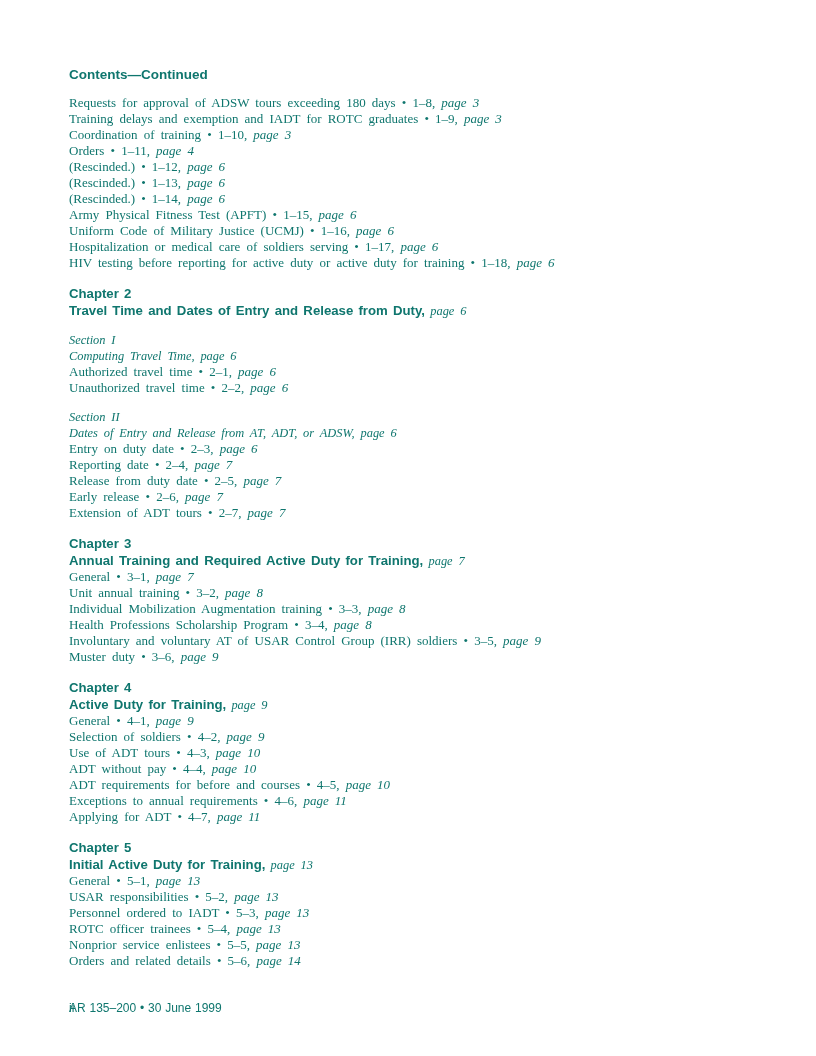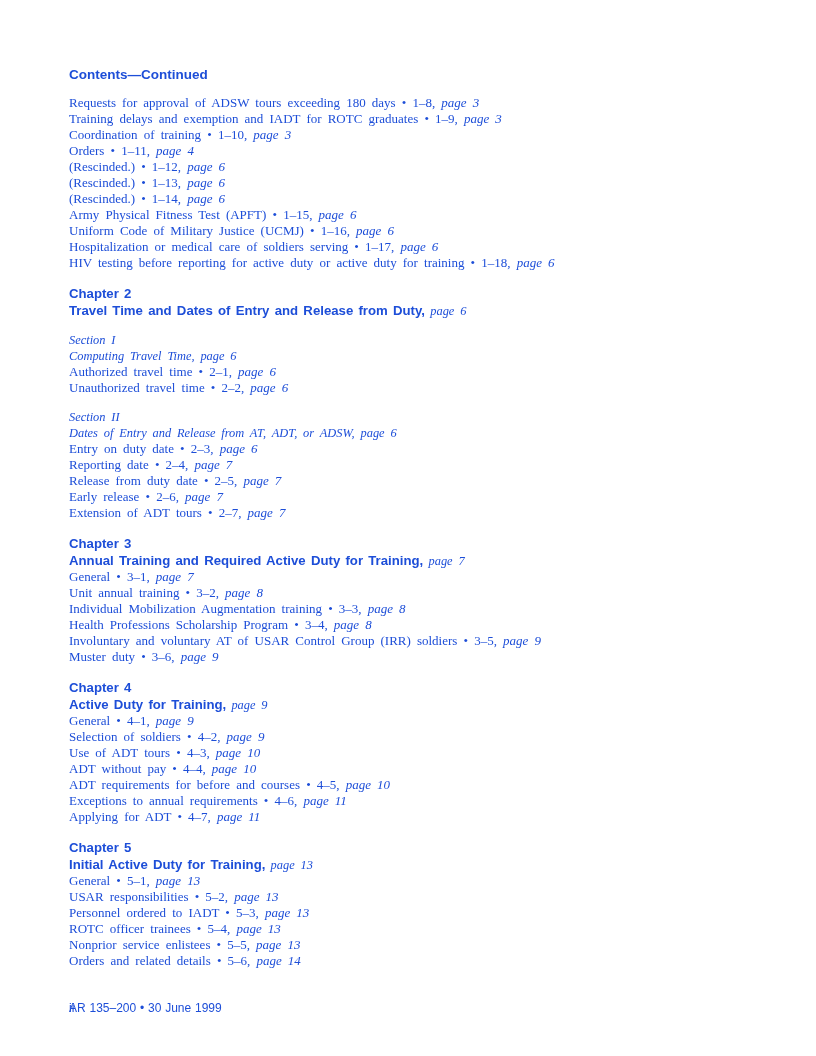--- a/index.html
+++ b/index.html
@@ -7,21 +7,21 @@
     padding: 0;
     background: #e8e8e8;
   }
   .sheet {
     position: relative;
     width: 816px;
     height: 1056px;
     background: #ffffff;
     margin: 0 auto;
     overflow: hidden;
-    color: #1d4ed8;
+    color: #0f766e;
     font-family: "Liberation Serif", serif;
   }
   .content {
     position: absolute;
     left: 69px;
     top: 67px;
     width: 680px;
   }
   .doc-header {
     font-family: "Liberation Sans", sans-serif;

